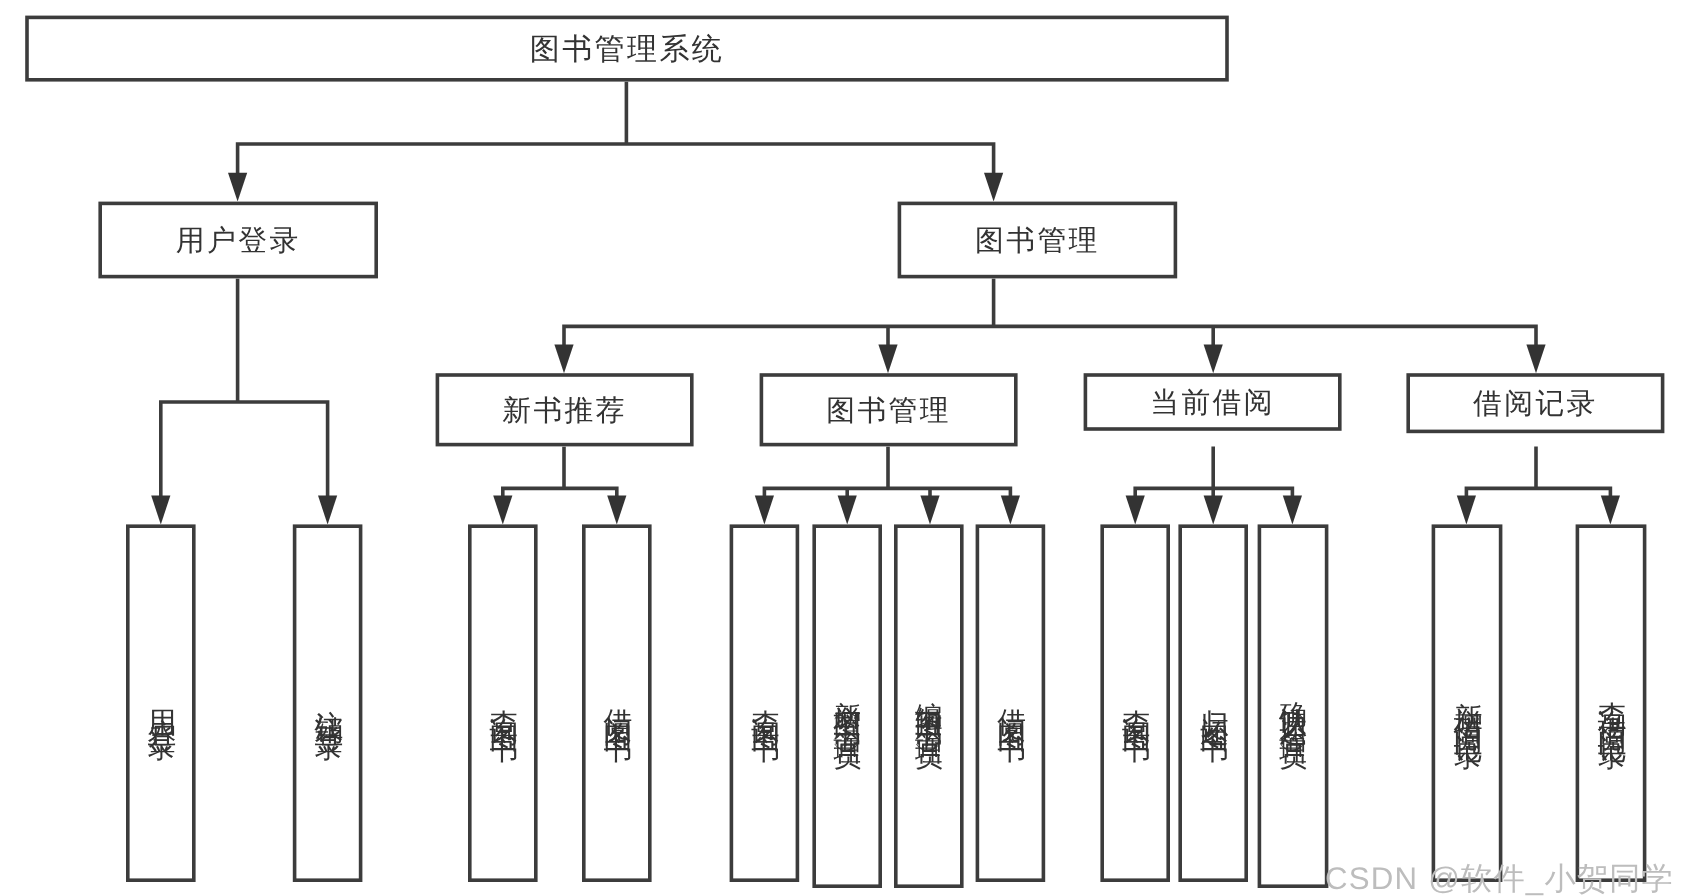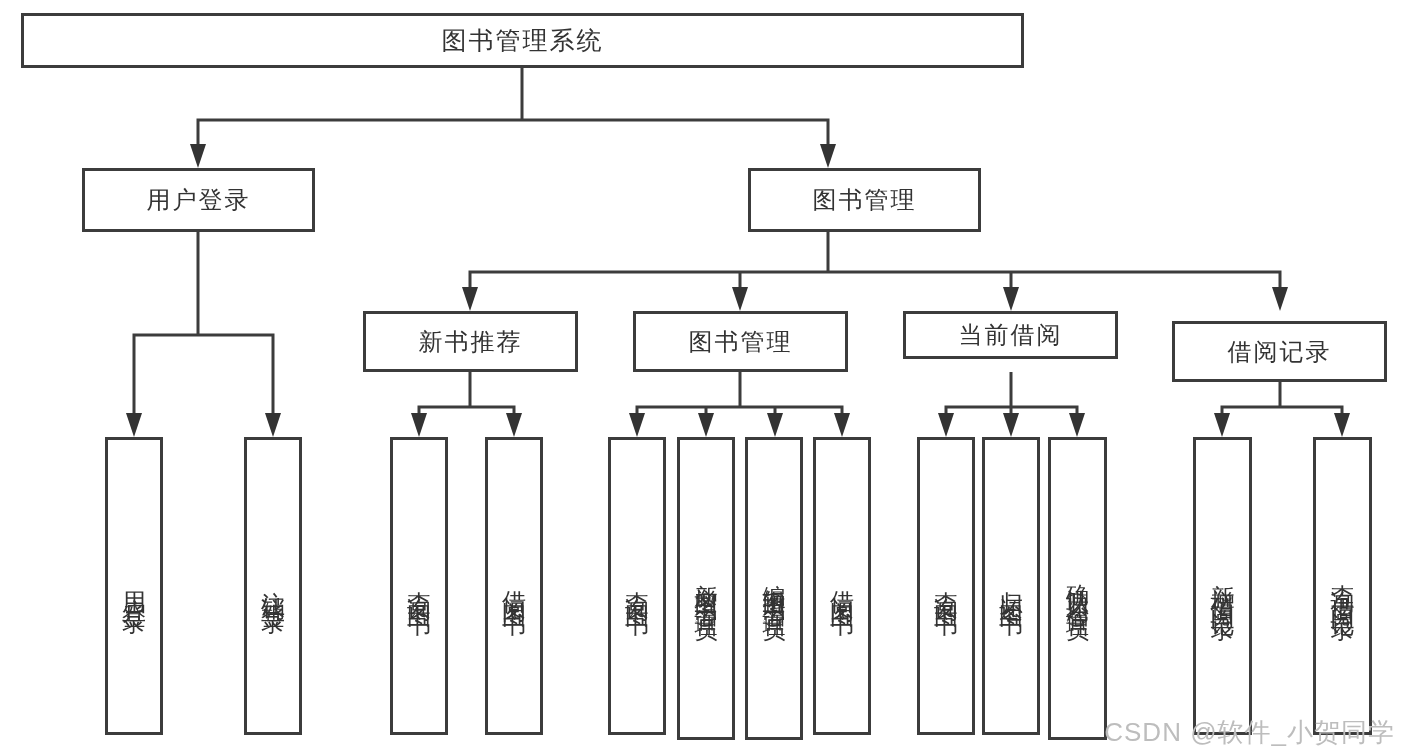--- a/index.html
+++ b/index.html
@@ -108,21 +108,21 @@
   </svg>
 
   <div class="box hbox root" style="left:21px; top:13px; width:1003px; height:55px;">图书管理系统</div>
 
   <div class="box hbox" style="left:82px; top:168px; width:233px; height:64px;">用户登录</div>
   <div class="box hbox" style="left:748px; top:168px; width:233px; height:64px;">图书管理</div>
 
   <div class="box hbox" style="left:363px; top:311px; width:215px; height:61px;">新书推荐</div>
   <div class="box hbox" style="left:633px; top:311px; width:215px; height:61px;">图书管理</div>
   <div class="box hbox" style="left:903px; top:311px; width:215px; height:48px;">当前借阅</div>
-  <div class="box hbox" style="left:1172px; top:321px; width:215px; height:61px;">借阅记录</div>
+  <div class="box hbox" style="left:1172px; top:311px; width:215px; height:50px;">借阅记录</div>
 
   <div class="box vbox" style="left:105px; top:437px; width:58px; height:298px;">
     <span>用户登录</span>
   </div>
   <div class="box vbox" style="left:244px; top:437px; width:58px; height:298px;">
     <span>注销登录</span>
   </div>
 
   <div class="box vbox" style="left:390px; top:437px; width:58px; height:298px;">
     <span>查询图书</span>

